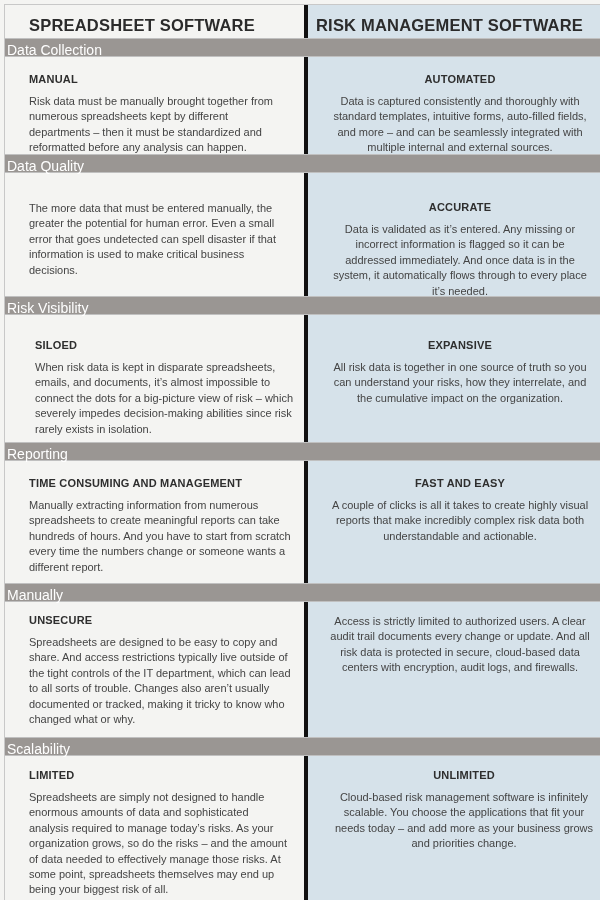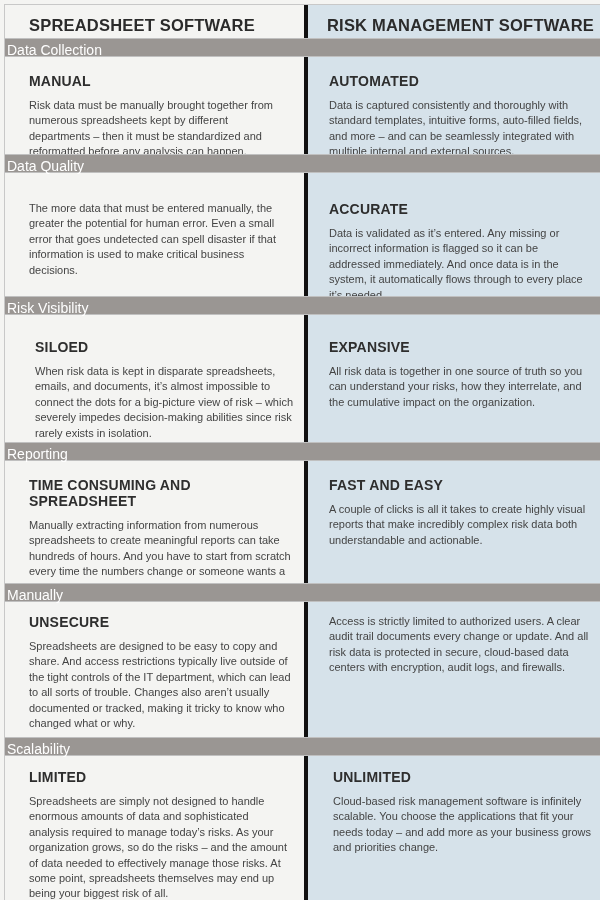--- a/index.html
+++ b/index.html
@@ -2,26 +2,26 @@
 <html><head>
 <meta charset="utf-8">
 <style>
   * { margin:0; padding:2px; box-sizing:border-box; }
   body { width:600px; height:900px; overflow:hidden; background:#f4f4f2; font-family:"Liberation Sans", sans-serif; color:#3a3a3a; }
   .page { position:relative; width:600px; height:900px; border:1px solid #c8c8c8; background:#f4f4f2; }
   .right-bg { position:absolute; left:301px; top:0; width:298px; height:898px; background:#d6e2ea; }
   .divider { position:absolute; left:299px; top:0; width:2px; height:898px; background:#111; }
   .col-header { position:absolute; top:0; height:33px; font-weight:bold; font-size:16.5px; color:#2b2b2b; letter-spacing:0.2px; line-height:36px; }
   .col-header.left { left:22px; }
-  .col-header.right { left:320px; }
+  .col-header.right { left:309px; }
   .band { position:absolute; left:0; width:598px; height:19px; background:#9a9693; color:#fff; text-align:left; font-size:14px; line-height:19px; z-index:3; border-top:1px solid #c0c0c0; border-bottom:1px solid #c0c0c0; }
   .cell { position:absolute; width:270px; }
   .cell.left { left:20px; }
-  .cell.right { left:320px; }
-  .cell h3 { font-size:14px; font-weight:bold; color:#2e2e2e; margin-bottom:5px; letter-spacing:0.2px; }
+  .cell.right { left:320px;text-align:center; }
+  .cell h3 { font-size:11px; font-weight:bold; color:#2e2e2e; margin-bottom:5px; letter-spacing:0.2px; }
   .cell p { font-size:11px; line-height:15.4px; color:#444; }
 </style>
 </head>
 <body>
 
 <div class="page">
   <div class="right-bg"></div>
   <div class="divider"></div>
 
   <div class="col-header left">SPREADSHEET SOFTWARE</div>
@@ -51,21 +51,21 @@
     <h3>SILOED</h3>
     <p>When risk data is kept in disparate spreadsheets, emails, and documents, it’s almost impossible to connect the dots for a big-picture view of risk – which severely impedes decision-making abilities since risk rarely exists in isolation.</p>
   </div>
   <div class="cell right" style="top:330px">
     <h3>EXPANSIVE</h3>
     <p>All risk data is together in one source of truth so you can understand your risks, how they interrelate, and the cumulative impact on the organization.</p>
   </div>
 
   <div class="band" style="top:437px">Reporting</div>
   <div class="cell left" style="top:468px">
-    <h3>TIME CONSUMING AND SPREADSHEET</h3>
+    <h3>TIME CONSUMING AND MANAGEMENT</h3>
     <p>Manually extracting information from numerous spreadsheets to create meaningful reports can take hundreds of hours. And you have to start from scratch every time the numbers change or someone wants a different report.</p>
   </div>
   <div class="cell right" style="top:468px">
     <h3>FAST AND EASY</h3>
     <p>A couple of clicks is all it takes to create highly visual reports that make incredibly complex risk data both understandable and actionable.</p>
   </div>
 
   <div class="band" style="top:578px">Manually</div>
   <div class="cell left" style="top:605px">
     <h3>UNSECURE</h3>

